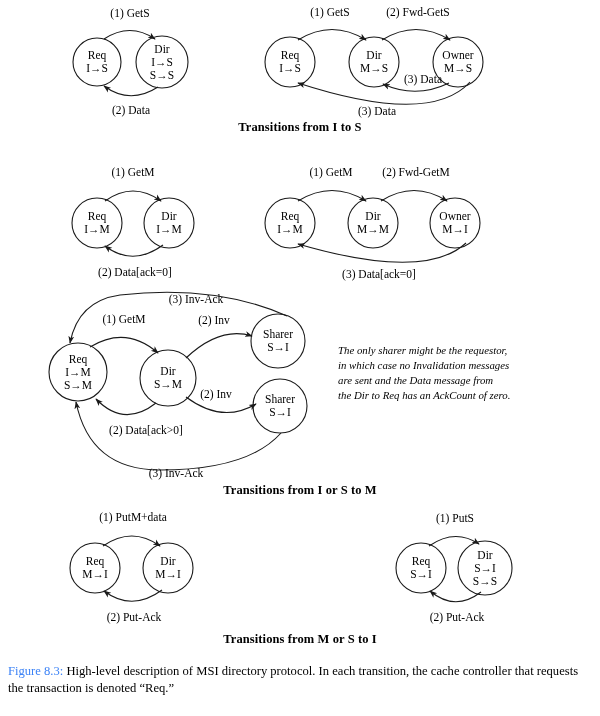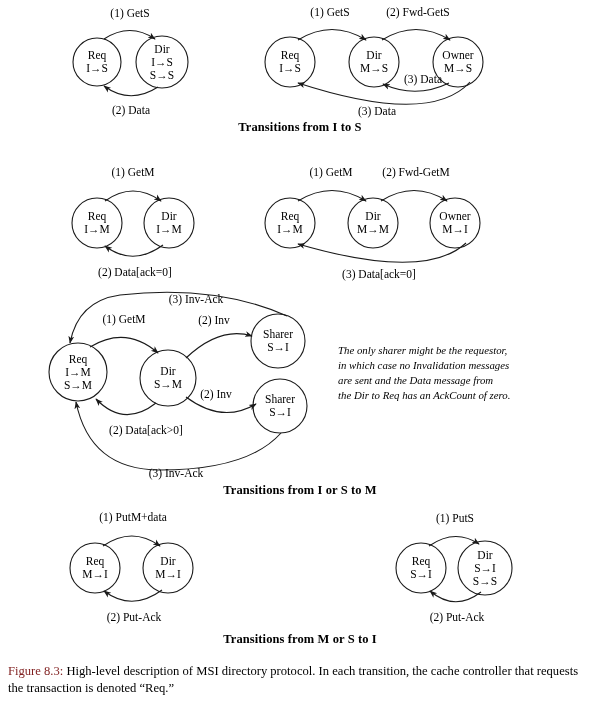--- a/index.html
+++ b/index.html
@@ -18,21 +18,21 @@
   .arrowhead{fill:#1a1a1a;stroke:none;}
   text{font-family:"Liberation Serif", serif;fill:#000000;}
   .node-label{font-size:11.5px;text-anchor:middle;}
   .edge-label{font-size:11.5px;text-anchor:middle;}
   .section-title{font-size:12.5px;font-weight:bold;text-anchor:middle;letter-spacing:.1px;}
   .note-line{font-size:10.8px;font-style:italic;}
   .caption{
     position:absolute;left:8px;top:663px;width:584px;
     font-size:12.6px;line-height:1.32;text-align:left;
   }
-  .caption .fig-label{color:#7f1d1d;font-weight:normal;}
+  .caption .fig-label{color:#3b82f6;font-weight:normal;}
 </style>
 </head>
 <body>
 
 <div id="figure-root">
 
   <svg class="diagram" viewBox="0 0 600 716">
     <defs>
       <marker id="ah" viewBox="0 0 10 10" refX="9" refY="5" markerWidth="7" markerHeight="7" orient="auto-start-reverse">
         <path d="M0,1.2 L10,5 L0,8.8 L2.6,5 Z" class="arrowhead"></path>

